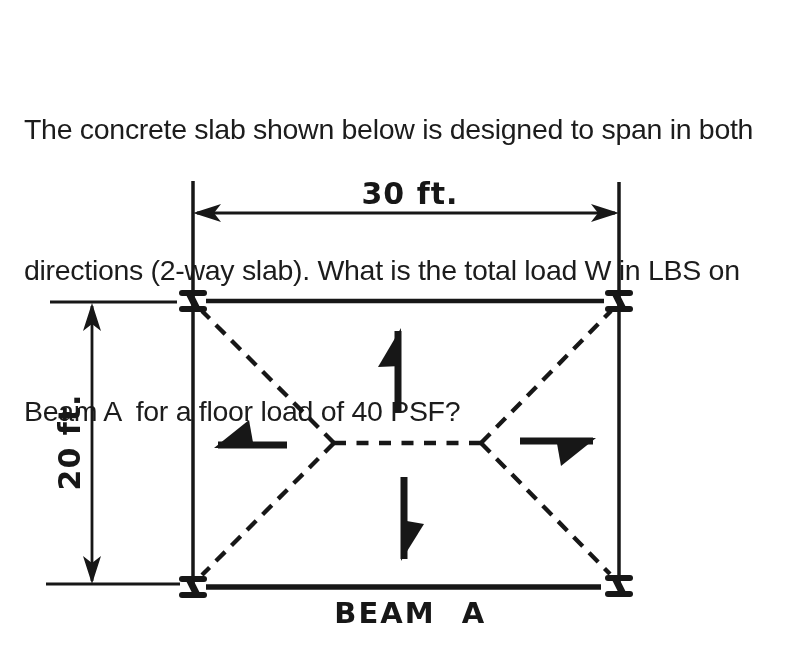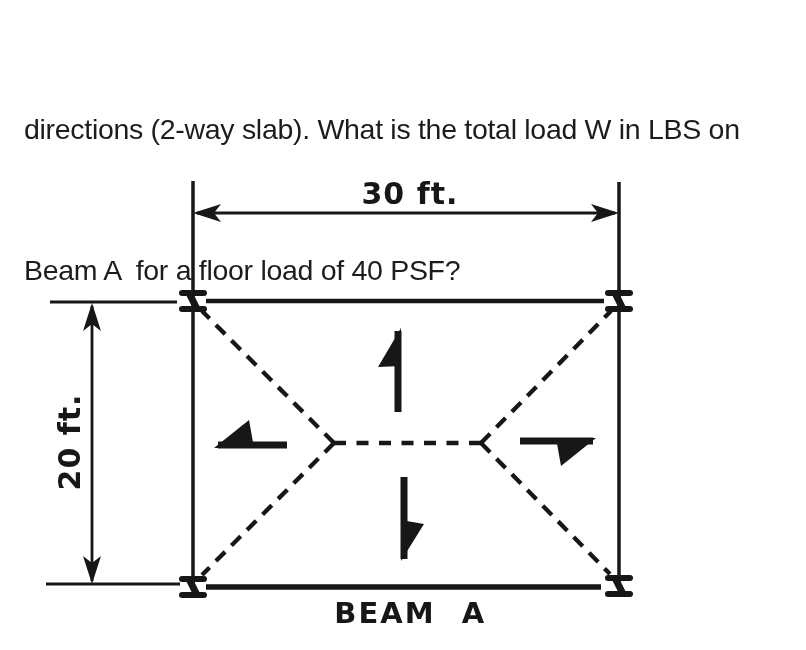--- a/index.html
+++ b/index.html
@@ -40,20 +40,21 @@
     fill:#171717;
     letter-spacing:2px;
   }
 </style>
 </head>
 <body>
 
 <div class="page">
 
   <div class="question">
+    <span class="qline">The concrete slab shown below is designed to span in both</span>
     <span class="qline">directions (2-way slab). What is the total load W in LBS on</span>
     <span class="qline">Beam A  for a floor load of 40 PSF?</span>
   </div>
 
   <svg class="diagram-svg" viewBox="0 0 806 650">
 
     <defs>
 
       <g id="col-symbol">
         <path d="M-11,-8 H11" stroke="#171717" stroke-width="6" stroke-linecap="round"></path>

